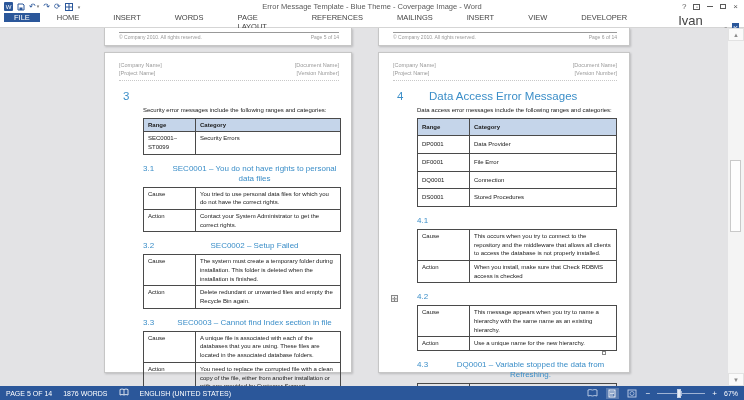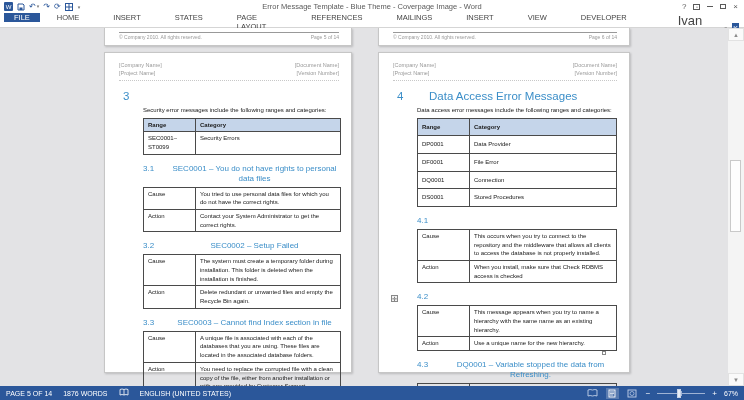--- a/index.html
+++ b/index.html
@@ -130,21 +130,21 @@
     <span class="min-glyph"></span>
     <span class="restore-glyph"></span>
     <span class="wicon">×</span>
   </div>
 </div>
 
 <div class="tabrow">
   <div class="file-tab">FILE</div>
   <div class="tab">HOME</div>
   <div class="tab">INSERT</div>
-  <div class="tab">STATES</div>
+  <div class="tab">WORDS</div>
   <div class="tab">PAGE LAYOUT</div>
   <div class="tab">REFERENCES</div>
   <div class="tab">MAILINGS</div>
   <div class="tab">INSERT</div>
   <div class="tab">VIEW</div>
   <div class="tab">DEVELOPER</div>
   <div class="userarea">
     <span class="username">Ivan Walsh</span>
     <span class="caret">▾</span>
     <span class="avatar">K</span>

